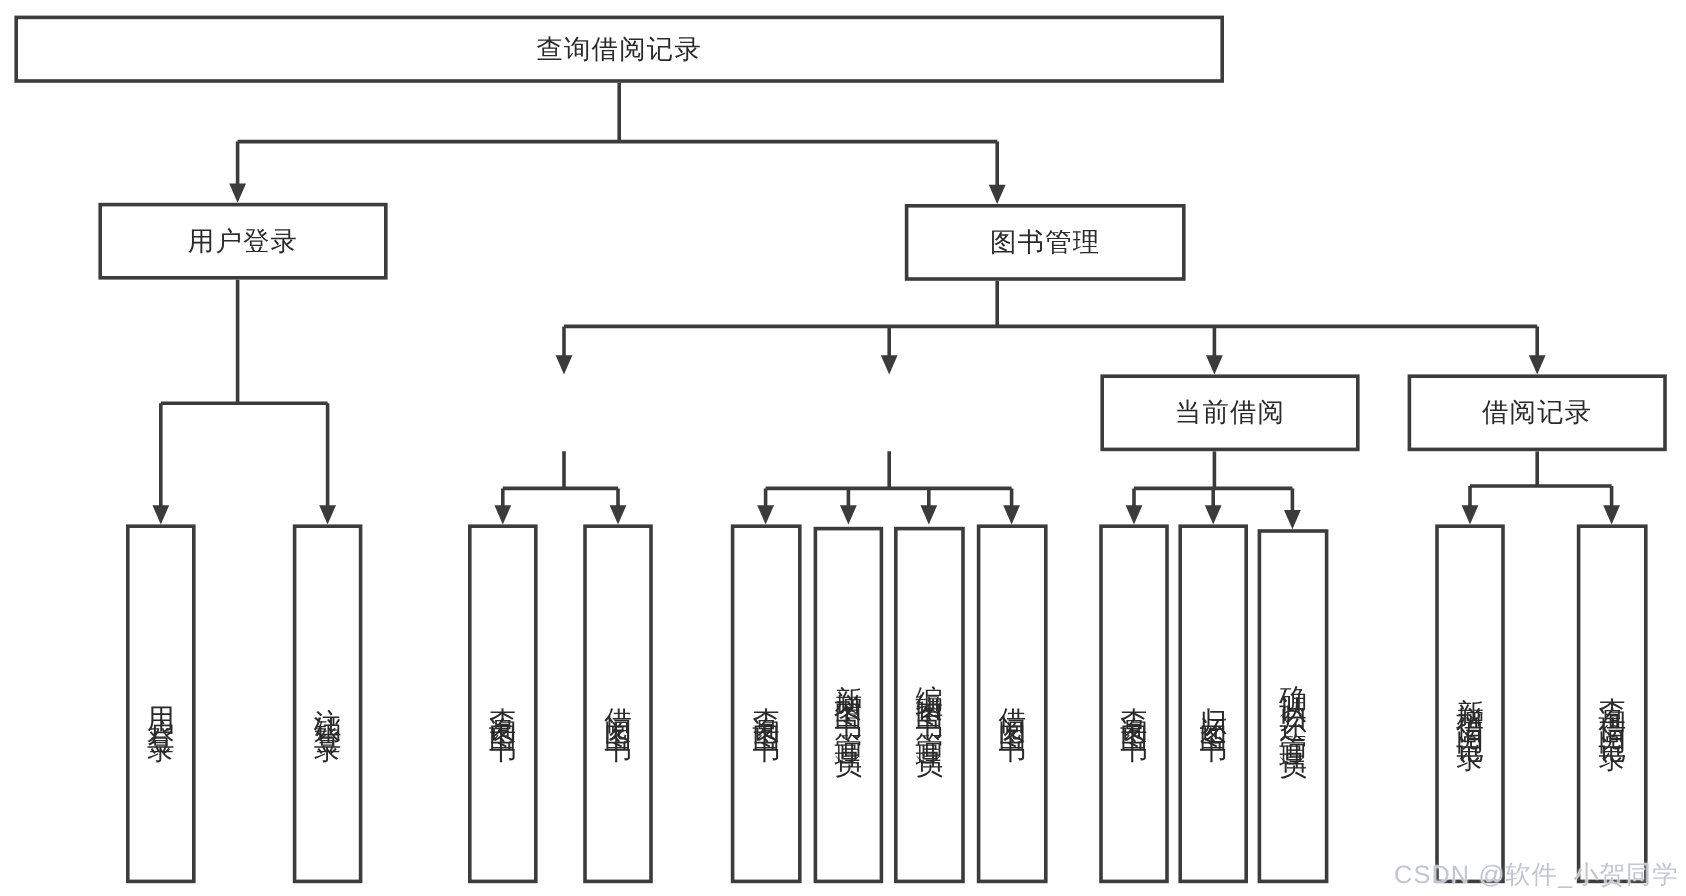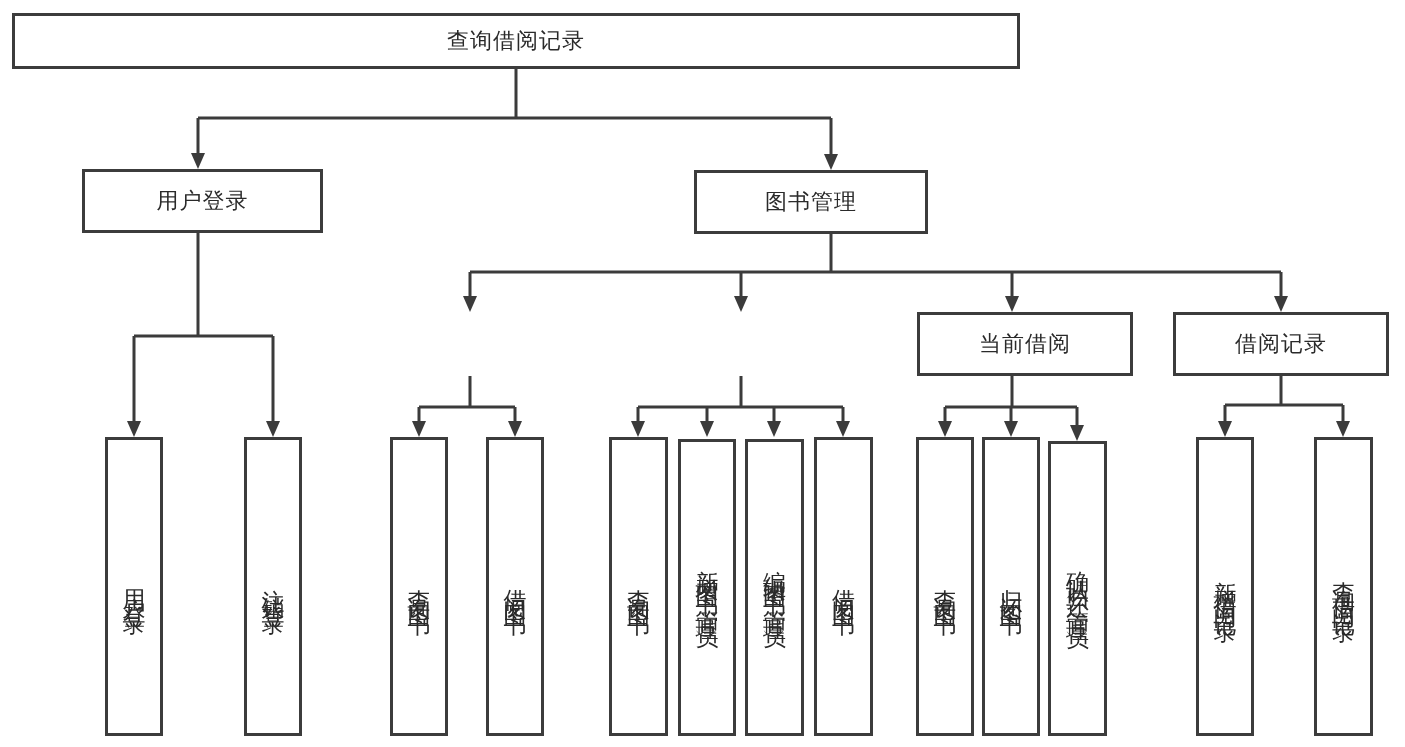--- a/index.html
+++ b/index.html
@@ -79,21 +79,21 @@
     <g>
       <path class="ln" d="M1281,376 V405 M1225,405 H1343 M1225,405 V423 M1343,405 V423"></path>
       <path class="ar" d="M1218,421 L1232,421 L1225,437 Z"></path>
       <path class="ar" d="M1336,421 L1350,421 L1343,437 Z"></path>
     </g>
   </svg>
 
   <div class="node h" style="left:12px;top:13px;width:1008px;height:56px">查询借阅记录</div>
 
   <div class="node h" style="left:82px;top:169px;width:241px;height:64px">用户登录</div>
-  <div class="node h" style="left:694px;top:170px;width:234px;height:64px">图书管理</div>
+  <div class="node h" style="left:754px;top:170px;width:234px;height:64px">图书管理</div>
 
   <div class="node h" style="left:917px;top:312px;width:216px;height:64px">当前借阅</div>
   <div class="node h" style="left:1173px;top:312px;width:216px;height:64px">借阅记录</div>
 
   <div class="node v" style="left:105px;top:437px;width:58px;height:299px">
     <span>用户登录</span>
   </div>
   <div class="node v" style="left:244px;top:437px;width:58px;height:299px">
     <span>注销登录</span>
   </div>
@@ -128,14 +128,15 @@
     <span>确认归还（管理员）</span>
   </div>
 
   <div class="node v" style="left:1196px;top:437px;width:58px;height:299px">
     <span>新增借阅记录</span>
   </div>
   <div class="node v" style="left:1314px;top:437px;width:59px;height:299px">
     <span>查询借阅记录</span>
   </div>
 
+  <div class="watermark">CSDN @软件_小贺同学</div>
 
 </div>
 
 </body></html>

